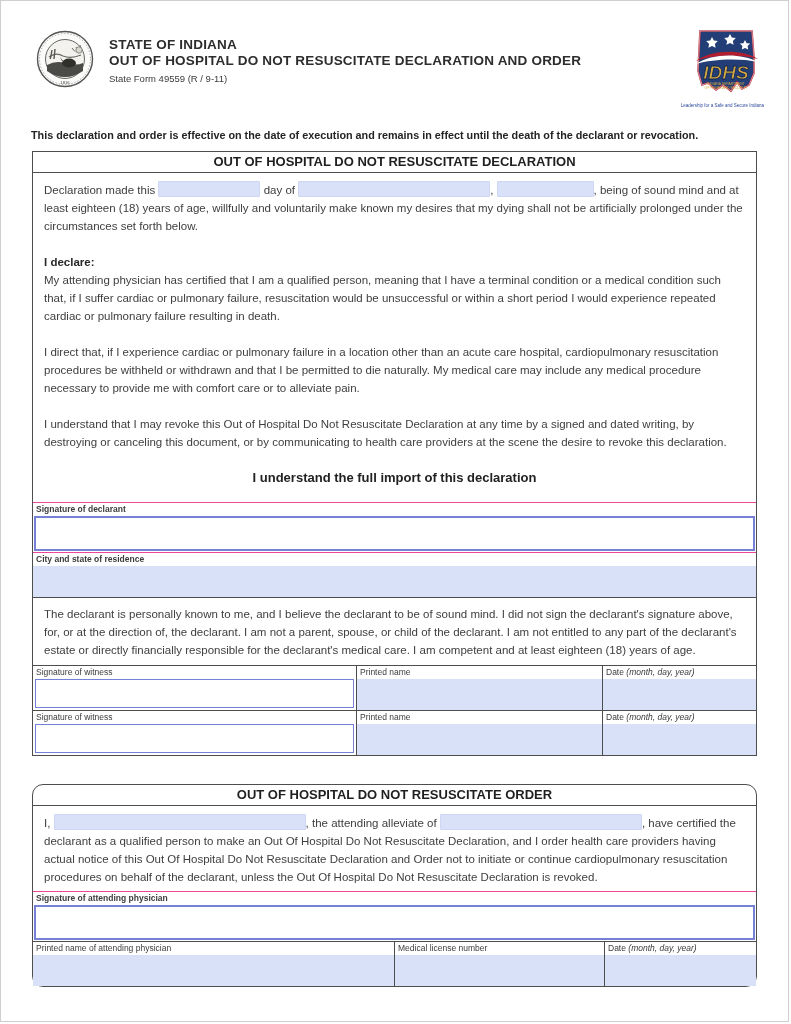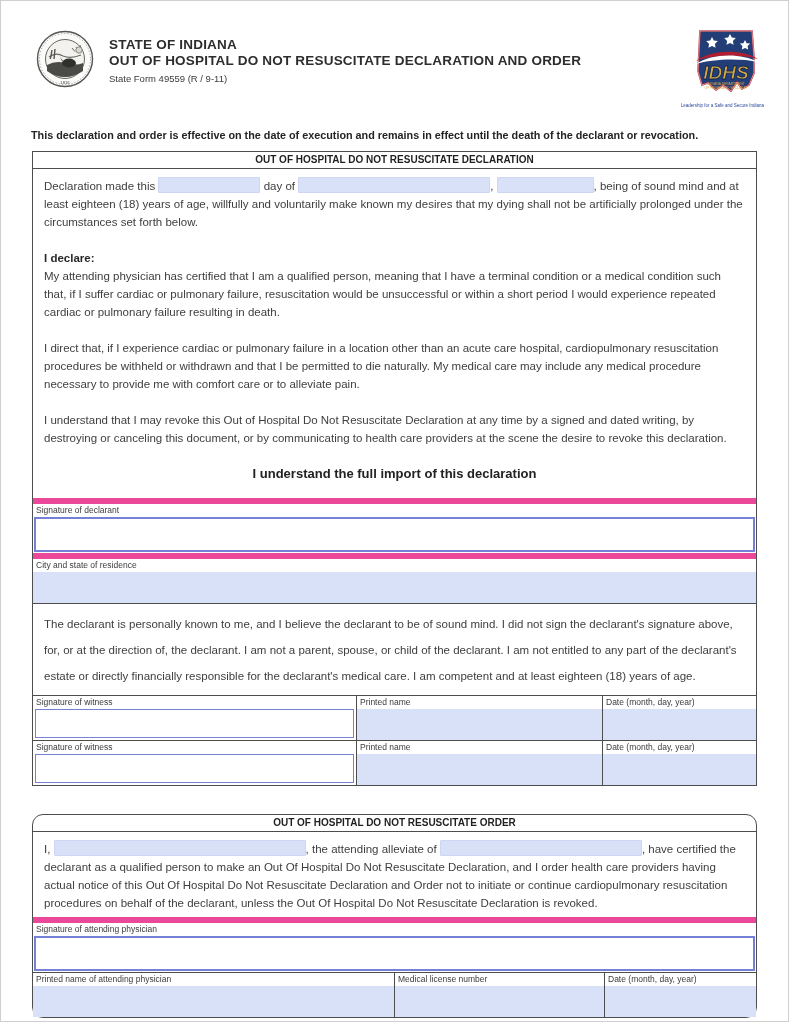--- a/index.html
+++ b/index.html
@@ -14,38 +14,38 @@
   .titles { margin-left:15px; padding-top:7px; }
   .title-line { font-size:13.5px; font-weight:bold; color:#2d2d2d; line-height:16px; letter-spacing:.2px; }
   .form-no { font-size:9.5px; color:#3a3a3a; margin-top:4px; }
   .logo-block { position:absolute; top:26px; right:24px; width:84px; text-align:right; }
   .tagline { font-size:4.5px; line-height:6px; color:#2b4a9d; white-space:nowrap; }
   
   .effective { margin:41px 24px 10px 30px; font-size:10.8px; font-weight:bold; color:#242424; white-space:nowrap; }
   
   .box { margin:0 31px; border:1px solid #4d4d4d; background:#fff; }
   .box + .box { margin-top:28px;border-radius:11px; }
-  .box-header { border-bottom:1px solid #4d4d4d; text-align:center; font-weight:bold; font-size:10px; color:#1f1f1f; padding:2px 0 3px; }
+  .box-header { border-bottom:1px solid #4d4d4d; text-align:center; font-weight:bold; font-size:13px; color:#1f1f1f; padding:2px 0 3px; }
   .box-text { padding:8px 11px 0; font-size:11.5px; line-height:18px; color:#3e3e3e; }
   .box-text p { margin:0 0 18px; }
   .box-text p.tight { margin-bottom:5px; }
   .declare-head { font-weight:bold; color:#282828; }
   .import-line { text-align:center; font-weight:bold; font-size:13px; color:#222; margin:0 0 15px; }
   
   .blank { display:inline-block; height:14px; background:#d9e1f8; border:1px solid #cdd7f3; border-radius:1px; vertical-align:-3px; }
   .w100 { width:100px; } .w190 { width:190px; } .w95 { width:95px; } .w250 { width:250px; } .w200 { width:200px; }
   
-  .cell { border-top:6px solid #ec4899; }
+  .cell { border-top:1px solid #ec4899;font-weight:bold; }
   .lbl { font-size:8.5px; line-height:11px; color:#3c3c3c; padding:1px 4px 1px 3px; background:#fff; }
-  .lbl .hint { }
+  .lbl .hint { font-style:italic; }
   .fill { background:#d9e1f8; }
   .fill.h29 { height:29px; } .fill.h31 { height:31px; }
   .sigbox { background:#fff; border:2px solid #7581d6; height:31px; margin:0 1px 1px; }
   
-  .wtext { border-top:1px solid #4d4d4d; padding:7px 11px 6px; font-size:11.5px; line-height:26px; color:#3e3e3e; }
+  .wtext { border-top:1px solid #4d4d4d; padding:7px 11px 6px; font-size:11.5px; line-height:18px; color:#3e3e3e; }
   .frow { display:flex; border-top:1px solid #4d4d4d; height:45px; box-sizing:border-box; }
   .fcol { box-sizing:border-box; display:flex; flex-direction:column; }
   .fcol .fill { flex:1; }
   .bR { border-right:1px solid #4d4d4d; }
   .wc1 { width:324px; } .wc2 { width:246px; } .wc3 { flex:1; }
   .oc1 { width:362px; } .oc2 { width:210px; } .oc3 { flex:1; }
   .wc1 .sigbox { border-width:1px; height:27px; margin:0 2px 2px; }
 </style>
 </head>
 <body>

